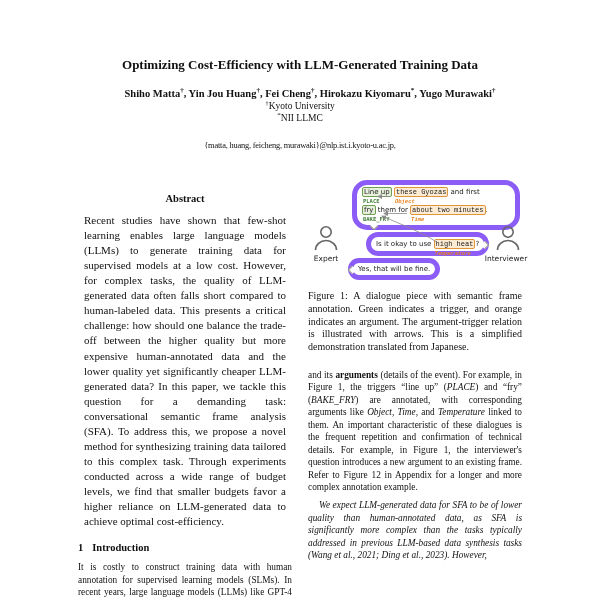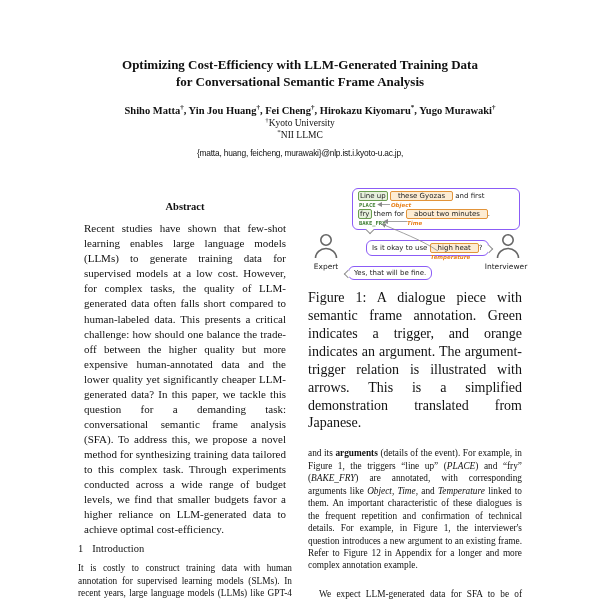--- a/index.html
+++ b/index.html
@@ -11,80 +11,79 @@
   }
   .page { width: 600px; height: 600px; position: relative; }
 
   
   .paper-header { text-align: center; padding-top: 56px; }
   .title { font-size: 13px; font-weight: bold; margin: 0; line-height: 1.32; }
   .title-line { display: block; }
   .authors { margin-top: 13px; font-size: 10.5px; font-weight: bold; margin-left: 20px; }
   .sup { vertical-align: super; font-size: 7px; }
   .affiliation { font-size: 9.5px; margin-top: 0; }
-  .emails { font-family: Liberation Sans, sans-serif; font-size: 8.4px; margin-top: 8px; letter-spacing: -0.2px; }
+  .emails { font-family: Liberation Serif, serif; font-size: 8.4px; margin-top: 18px; letter-spacing: -0.2px; }
 
   
   .columns { display: flex; gap: 16px; padding: 0 78px; margin-top: 30px; }
   .col { flex: 1; min-width: 0; }
 
   .abstract-heading { text-align: center; font-size: 10.5px; font-weight: bold; margin: 13px 0 9px; }
   .abstract-text { font-size: 11px; line-height: 1.37; text-align: justify; margin: 0 6px; }
-  .section-heading { font-size: 10.5px; font-weight: normal; margin: 6px 0 8px; }
+  .section-heading { font-size: 10.5px; font-weight: bold; margin: 13px 0 8px; }
   .section-heading .sec-title { margin-left: 9px; }
   .body-text { font-size: 9.3px; line-height: 1.34; text-align: justify; margin: 0; }
-  .body-text + .body-text { margin-top: 16px; }
+  .body-text + .body-text { margin-top: 6px; font-style: italic; }
   .indent { text-indent: 11px; }
   .i { font-style: italic; }
   .b { font-weight: bold; margin-top: 12px; }
 
   
   figure { margin: 0; }
   .fig-canvas { position: relative; height: 98px; font-family: "DejaVu Sans", sans-serif; }
   .bubble {
-    position: absolute; background: #fff; border: 1px solid #8b5cf6;
-    border-radius: 6px; font-size: 7px; color: #222; padding: 2px 5px;
+    position: absolute; background: #fff; border: 5px solid #8b5cf6;
+    border-radius: 15px; font-size: 7px; color: #222; padding: 2px 5px;
     white-space: nowrap;
   }
   .bubble1 { left: 44px; top: 0; right: 2px; }
   .bubble2 { left: 58px; top: 52px; }
   .bubble3 { left: 40px; top: 78px; }
   .bline { position: relative; margin-bottom: 8px; }
   .bubble2 .bline, .bubble3 .bline { margin-bottom: 0; }
   .tail { position: absolute; width: 6px; height: 6px; background: #fff; }
   .tail-b1 { left: 14px; bottom: -4px; border-right: 1px solid #8f8f8f; border-bottom: 1px solid #8f8f8f; transform: rotate(45deg); }
   .tail-b2 { right: -4px; top: 5px; border-right: 1px solid #8f8f8f; border-top: 1px solid #8f8f8f; transform: rotate(45deg); }
   .tail-b3 { left: -4px; top: 4px; border-left: 1px solid #8f8f8f; border-bottom: 1px solid #8f8f8f; transform: rotate(45deg); }
 
   .has-tag { position: relative; display: inline-block; }
   .hl-green  { background: #e6f0dc; border: 1px solid #6b9e4f; border-radius: 2px; padding: 0 1px; }
-  .hl-orange { background: #fdecd3; border: 1px solid #e2943a; border-radius: 2px; padding: 0 7px; }
+  .hl-orange { background: #fdecd3; border: 1px solid #e2943a; border-radius: 2px; padding: 0 1px; font-family: Liberation Mono, monospace; }
   .tag { position: absolute; left: 0; top: calc(100% + 2px); font-size: 5.5px; white-space: nowrap; font-weight: bold; }
   .tag-green  { color: #45823a; font-family: "DejaVu Sans Mono", monospace; font-style: normal; }
   .tag-orange { color: #e8821e; font-style: italic; }
 
   .person { position: absolute; width: 28px; height: 28px; }
   .person-left  { left: 4px;  top: 44px; }
   .person-right { right: 0px; top: 44px; }
   .person-label { position: absolute; font-size: 7.5px; color: #222; text-align: center; font-family: "DejaVu Sans", sans-serif; }
   .label-left  { left: -2px; top: 74px; width: 40px; }
   .label-right { right: -10px; top: 74px; width: 52px; }
   .arrows { position: absolute; left: 0; top: 0; width: 212px; height: 98px; pointer-events: none; }
 
-  .caption { font-size: 14px; line-height: 1.28; text-align: justify; margin-top: 3px; margin-bottom: 15px; }
+  .caption { font-size: 10px; line-height: 1.28; text-align: justify; margin-top: 12px; margin-bottom: 15px; }
 </style>
 </head>
 <body>
 
 <div class="page">
 
   <header class="paper-header">
     <h1 class="title">
       <span class="title-line">Optimizing Cost-Efficiency with LLM-Generated Training Data</span>
-      <span class="title-line">for Conversational Semantic Frame Analysis</span>
     </h1>
     <div class="authors"><span>Shiho Matta</span><span class="sup">†</span><span>, Yin Jou Huang</span><span class="sup">†</span><span>, Fei Cheng</span><span class="sup">†</span><span>, Hirokazu Kiyomaru</span><span class="sup">*</span><span>, Yugo Murawaki</span><span class="sup">†</span></div>
     <div class="affiliation"><span class="sup">†</span><span>Kyoto University</span></div>
     <div class="affiliation"><span class="sup">*</span><span>NII LLMC</span></div>
     <div class="emails">{matta, huang, feicheng, murawaki}@nlp.ist.i.kyoto-u.ac.jp,</div>
   </header>
 
   <div class="columns">
 
     <div class="col">

